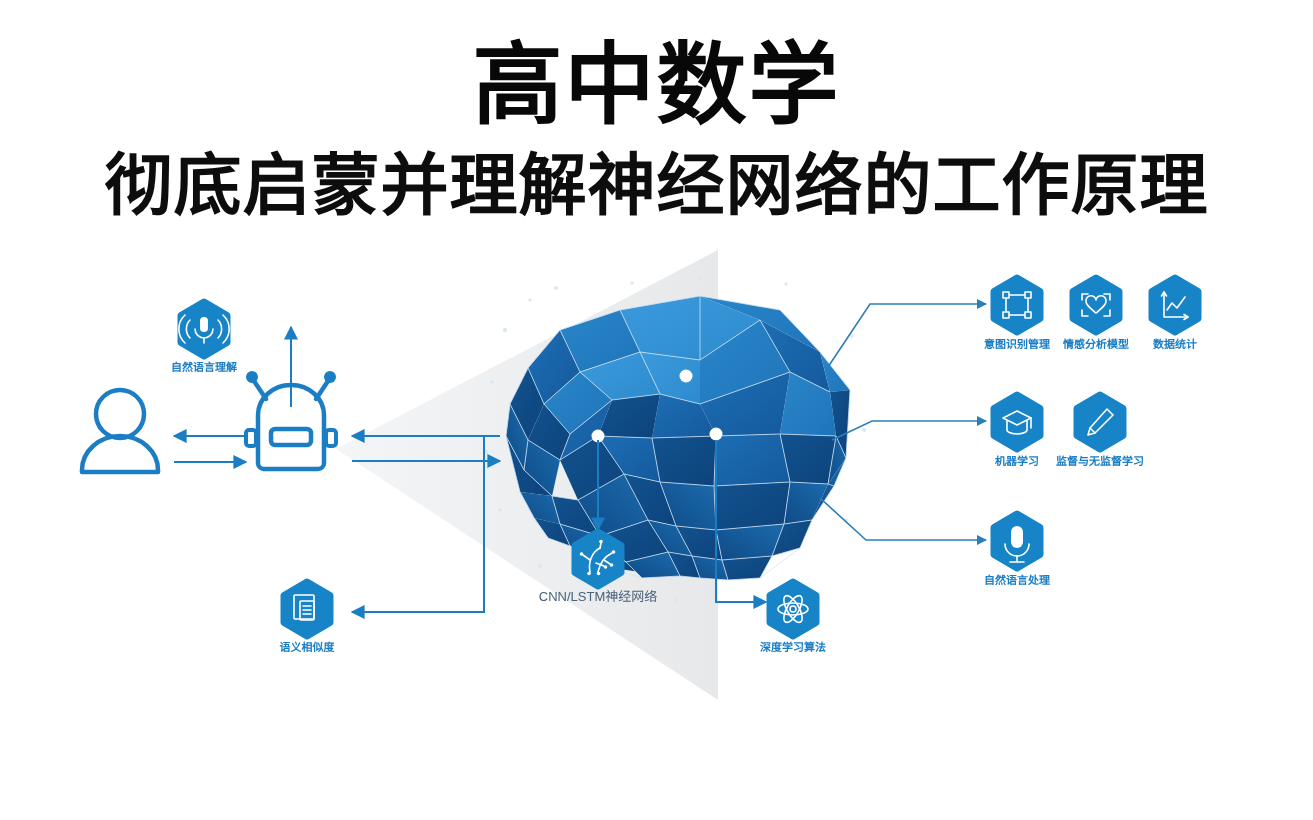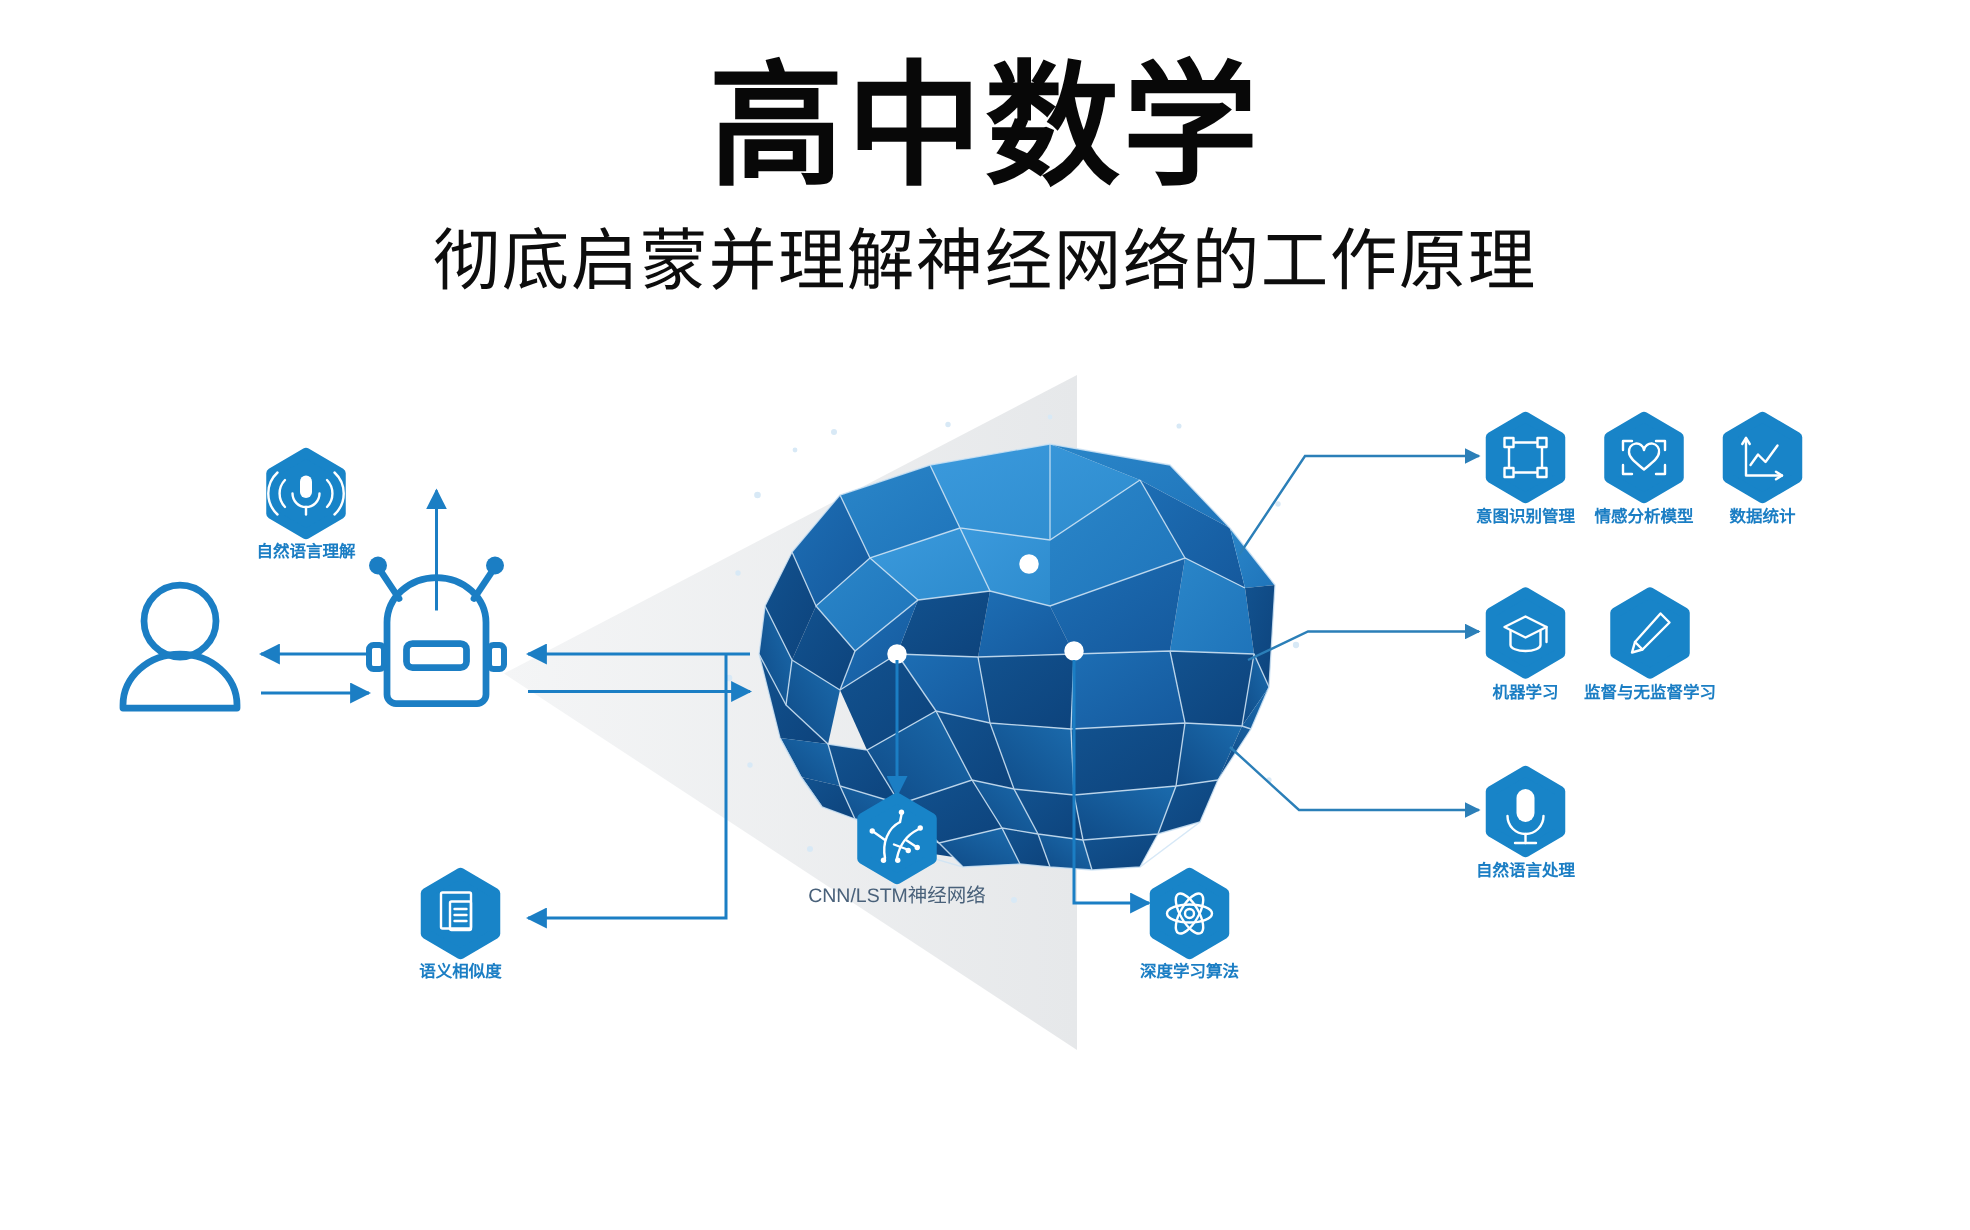--- a/index.html
+++ b/index.html
@@ -39,23 +39,23 @@
     font-size: 90px;
     line-height: 1.05;
     font-weight: 700;
     color: #080808;
     letter-spacing: 2px;
     font-family: "DejaVu Sans", "Liberation Sans", sans-serif;
   }
   #page-subtitle {
     margin: 0;
     padding-top: 16px;
-    font-size: 45px;
+    font-size: 68px;
     line-height: 1.1;
-    font-weight: 400;
+    font-weight: 700;
     color: #0d0d0d;
     letter-spacing: 1px;
     font-family: "DejaVu Sans", "Liberation Sans", sans-serif;
   }
 
   
   #diagram {
     position: absolute;
     left: 0;
     top: 0;

